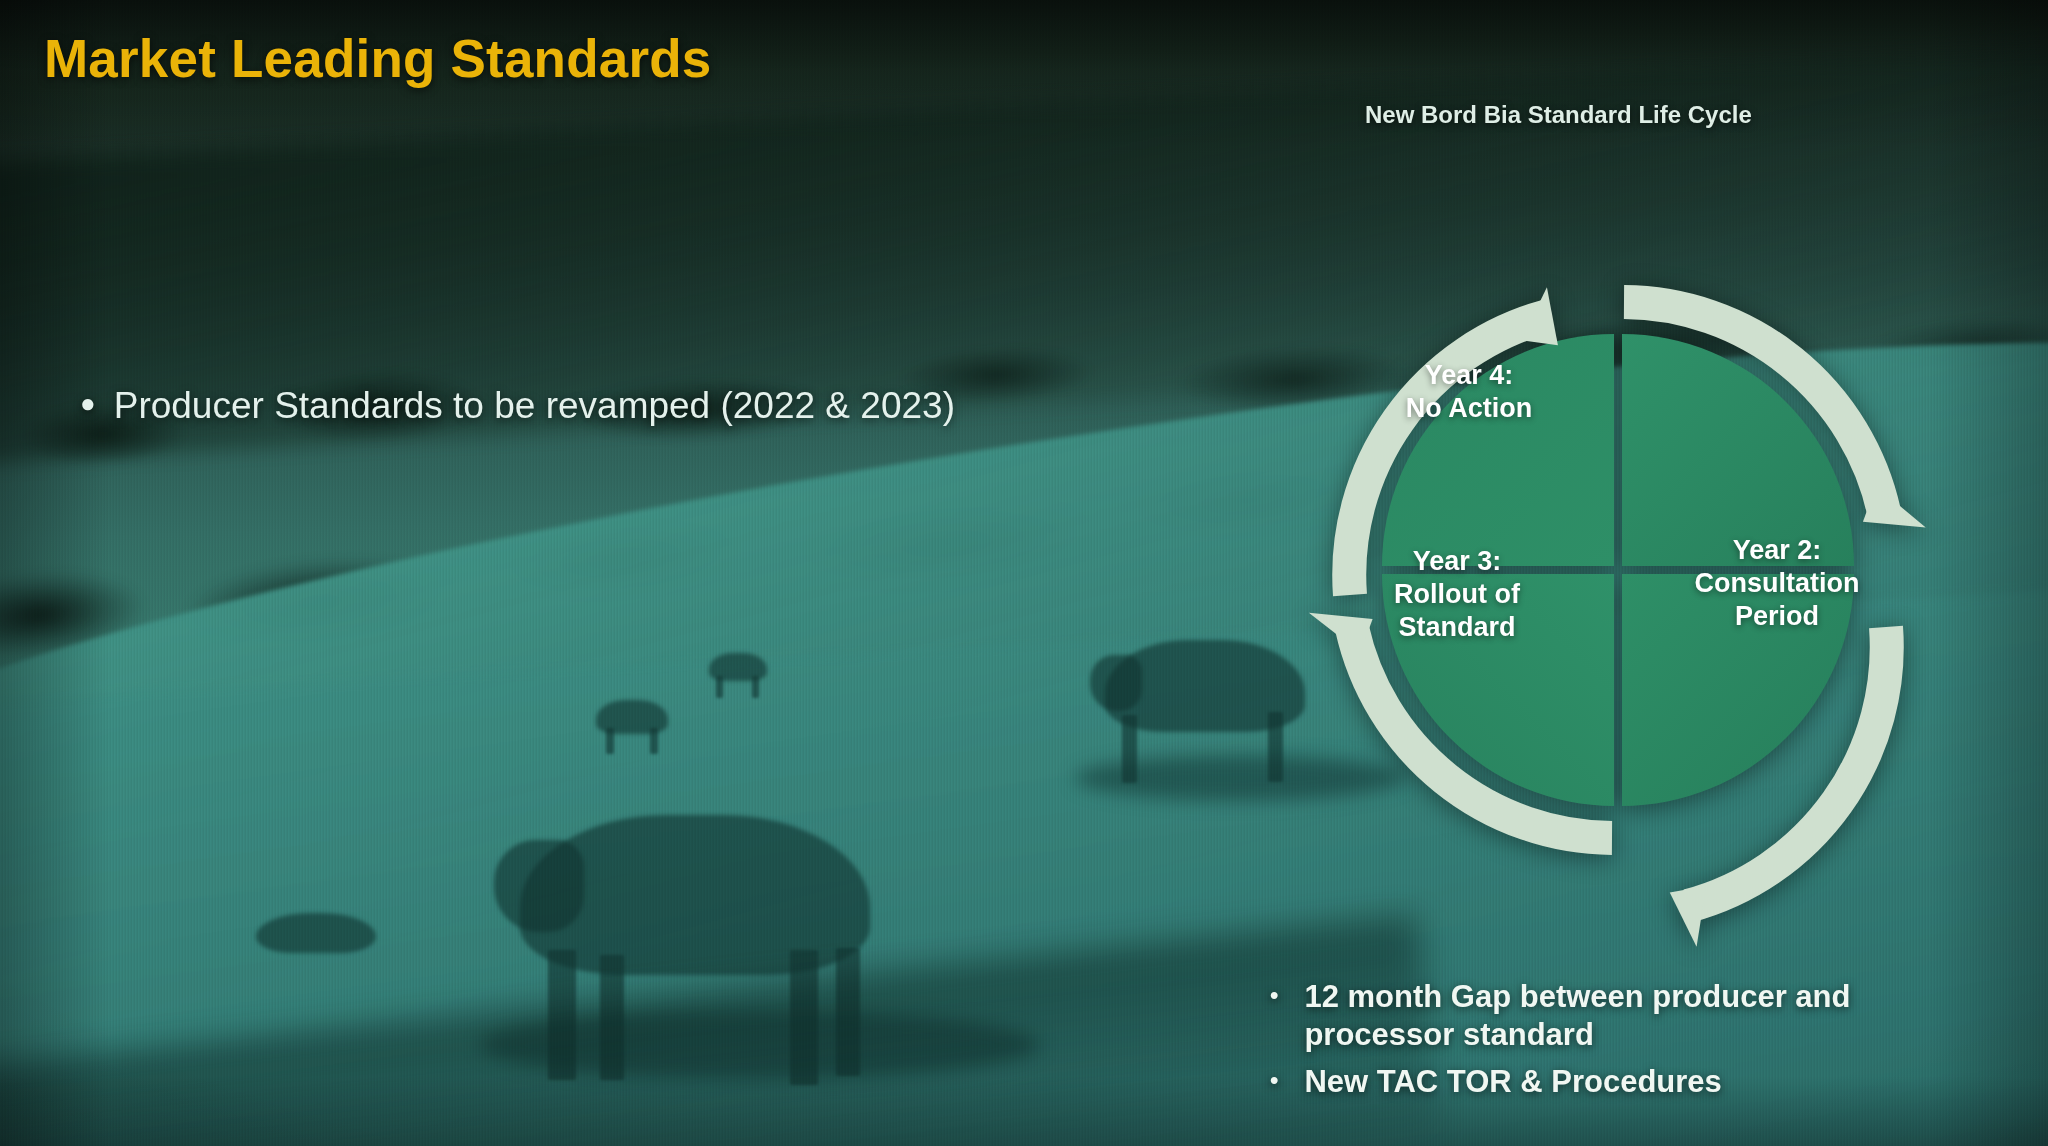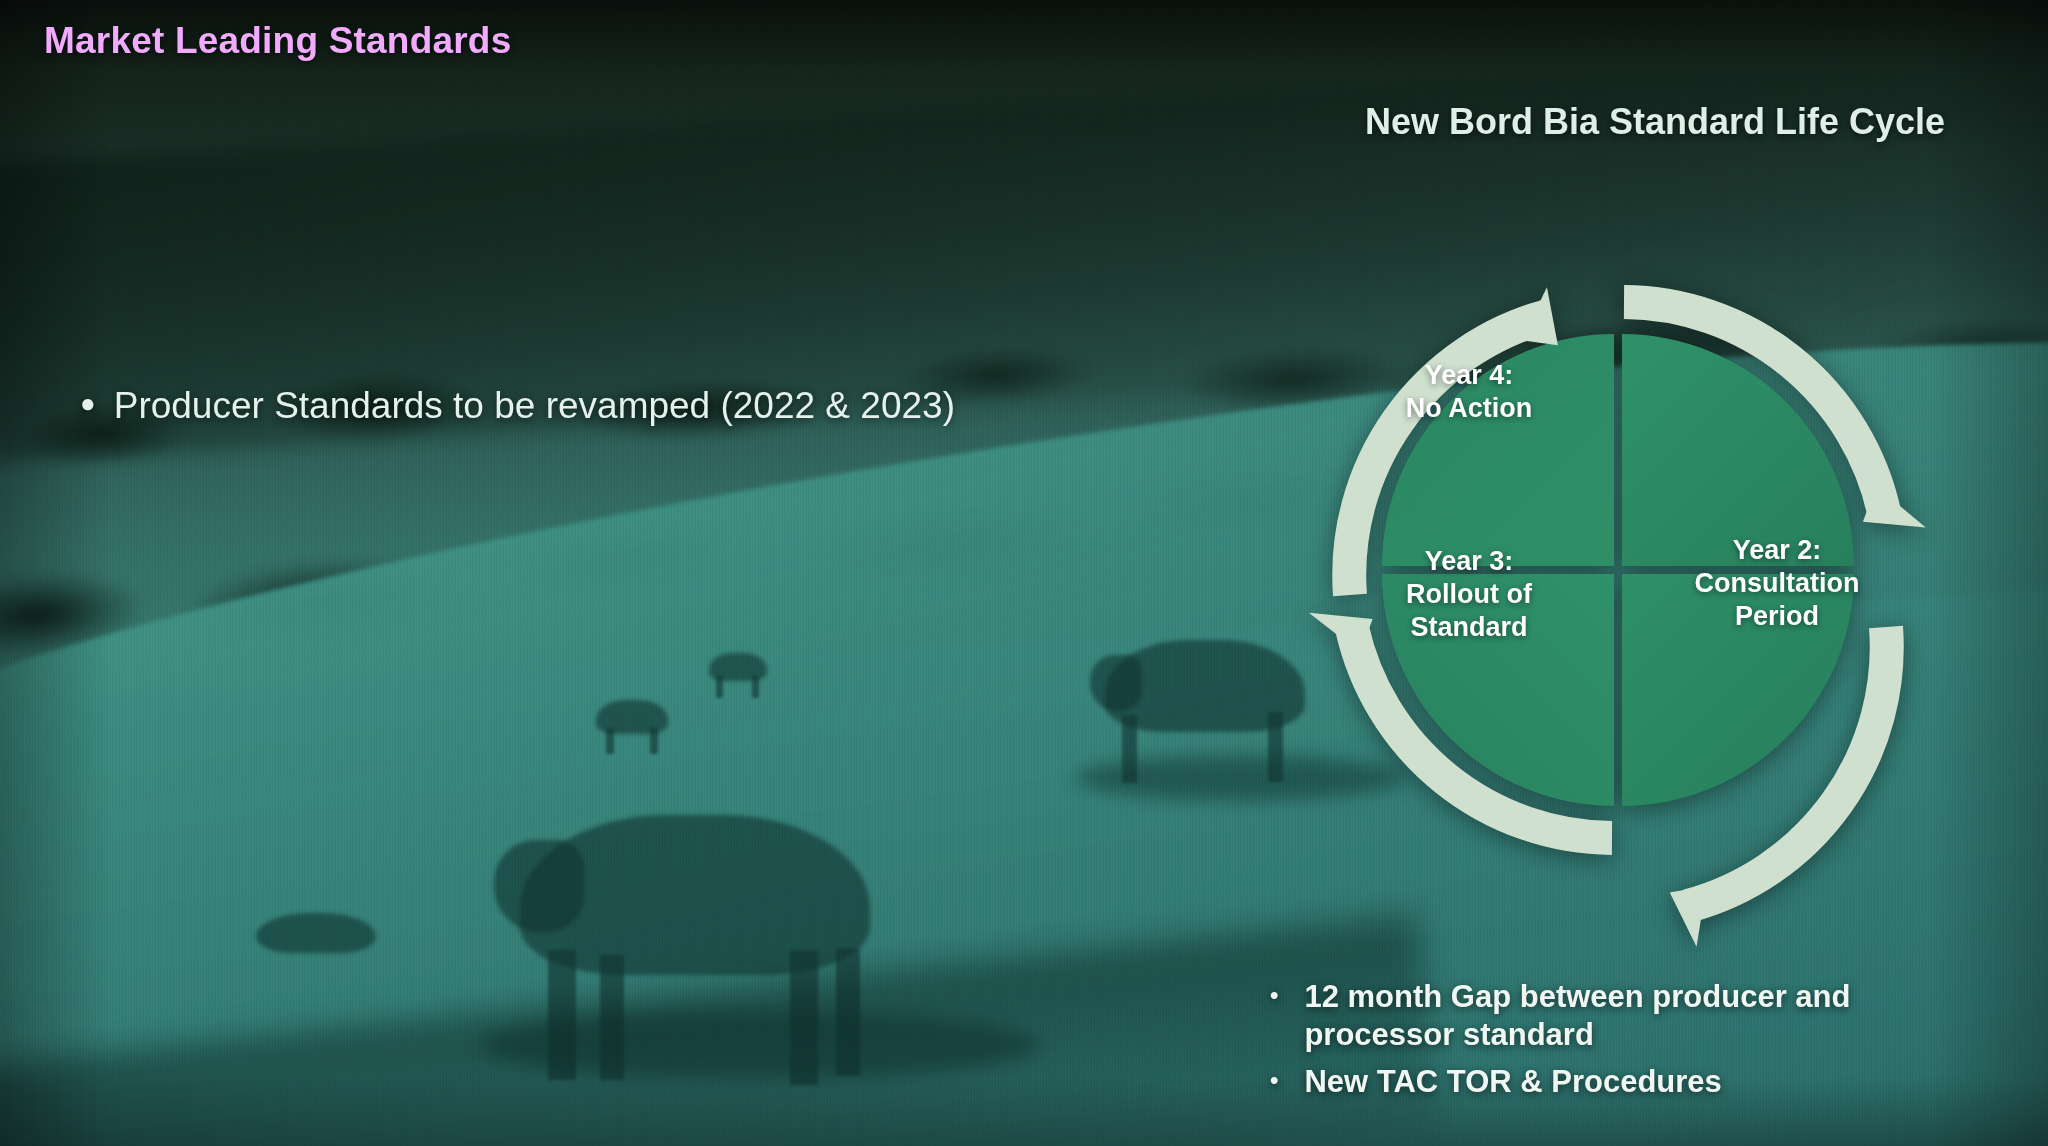--- a/index.html
+++ b/index.html
@@ -160,24 +160,24 @@
     position: absolute;
     background: rgba(12,44,42,0.48);
     border-radius: 50%;
     filter: blur(9px);
   }
 
   
   .slide-title {
     position: absolute;
     left: 44px;
-    top: 20px;
-    font-size: 37px;
+    top: 28px;
+    font-size: 53px;
     font-weight: 700;
-    color: #f0abfc;
+    color: #eab308;
     letter-spacing: 0.2px;
     text-shadow: 0 2px 9px rgba(0,0,0,0.65);
     white-space: nowrap;
   }
   .left-bullet {
     position: absolute;
     left: 80px;
     top: 385px;
     font-size: 37px;
     font-weight: 400;
@@ -193,21 +193,21 @@
     line-height: 1;
     position: relative;
     top: -6px;
   }
 
   
   .cycle-heading {
     position: absolute;
     left: 1365px;
     top: 101px;
-    font-size: 36px;
+    font-size: 24px;
     font-weight: 700;
     color: #dfeee6;
     text-shadow: 0 2px 7px rgba(0,0,0,0.6);
     white-space: nowrap;
   }
 
   #cycle-wrap {
     position: absolute;
     left: 1232px;
     top: 175px;
@@ -228,21 +228,21 @@
     color: #ffffff;
     font-size: 27px;
     font-weight: 700;
     line-height: 1.22;
     text-shadow: 0 2px 6px rgba(0,0,0,0.45);
     white-space: pre-line;
     pointer-events: none;
   }
   #lbl-y4 { left: 112px; top: 168px; width: 250px; margin-top: 16px; }
   #lbl-y1 { left: 400px; top: 150px; width: 290px; }
-  #lbl-y3 { left: 112px; top: 370px; width: 250px; }
+  #lbl-y3 { left: 100px; top: 370px; width: 250px; }
   #lbl-y2 { left: 400px; top: 349px; width: 290px; margin-top: 10px; }
 
   
   .cycle-notes {
     position: absolute;
     left: 1270px;
     top: 978px;
     width: 720px;
     color: #f0f7f2;
     font-size: 31px;

